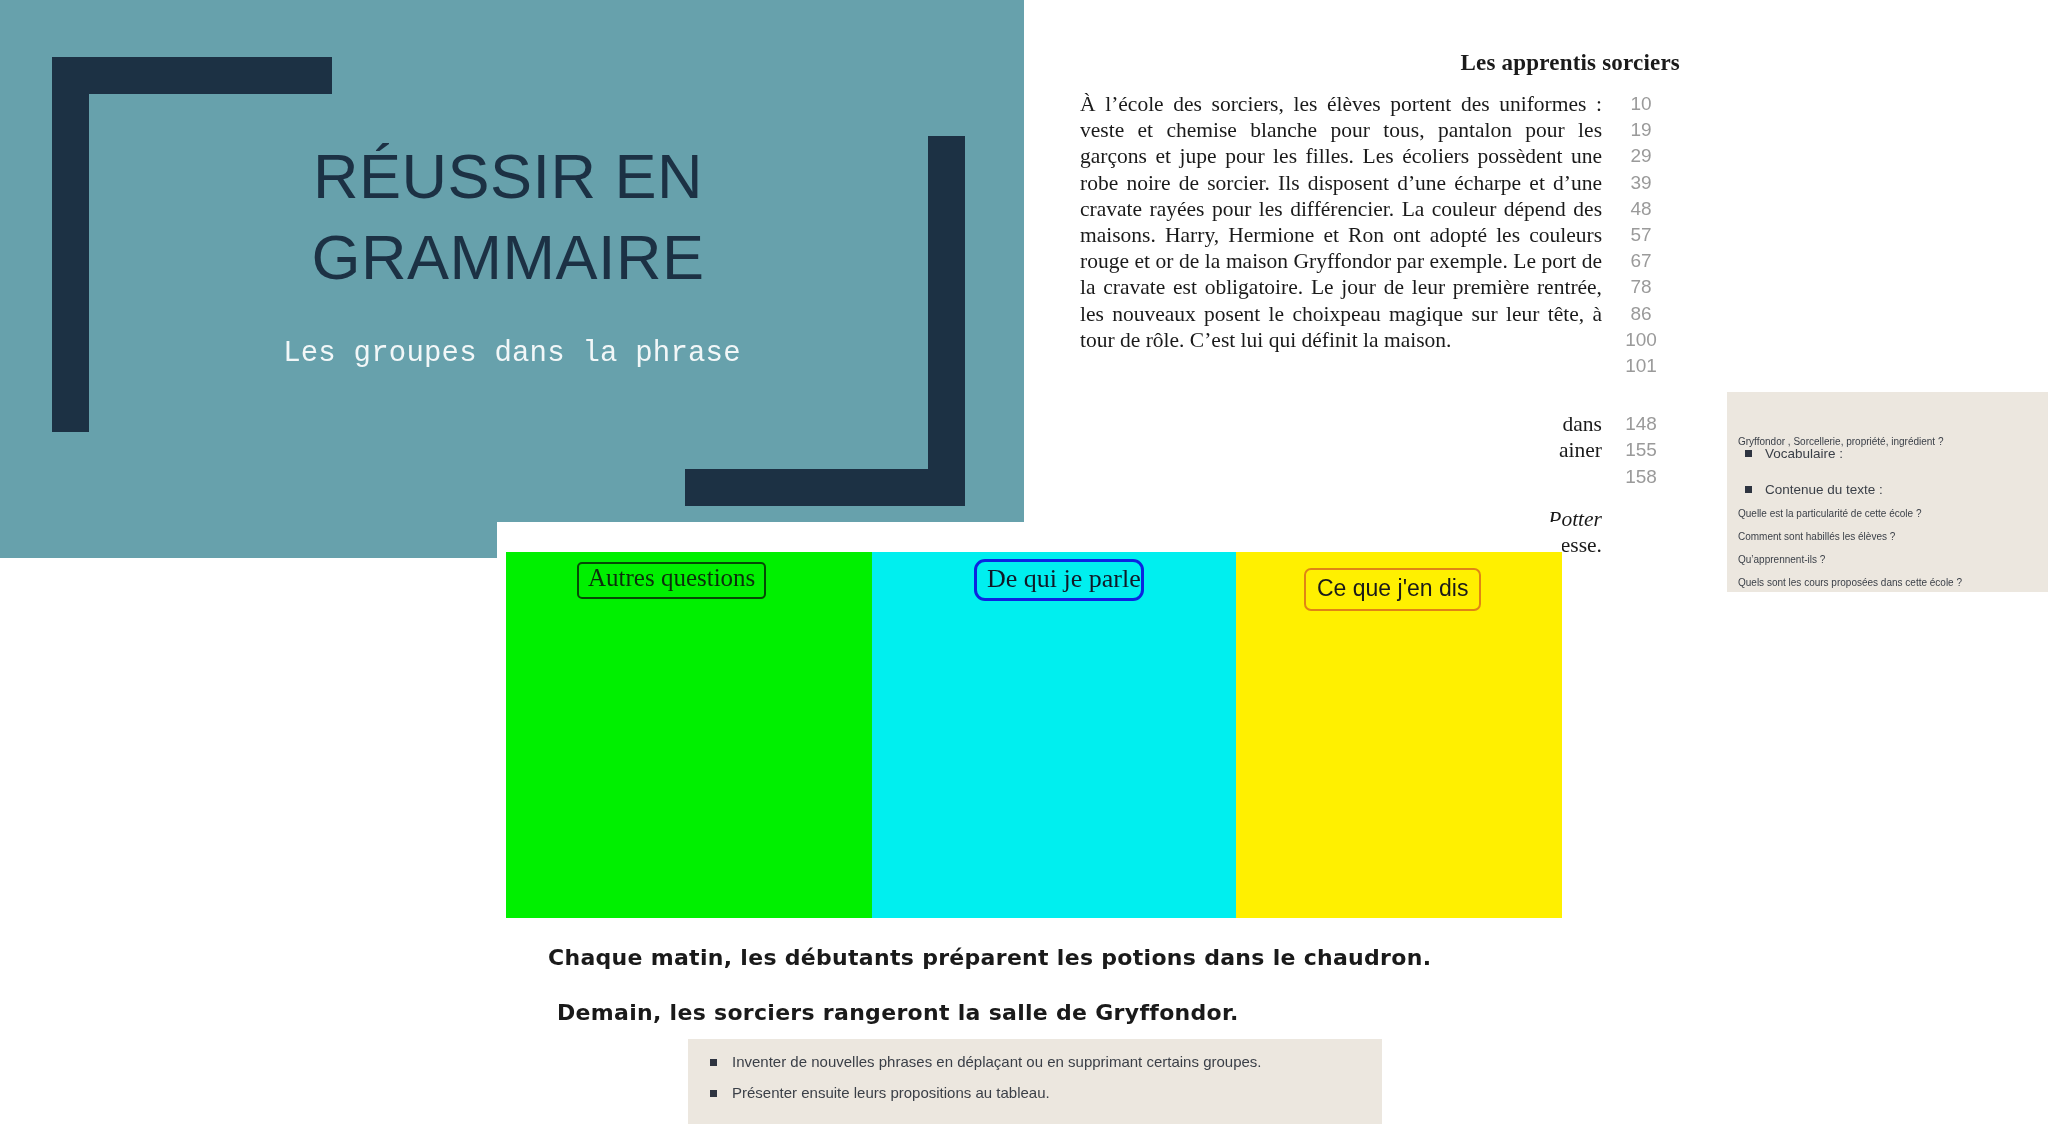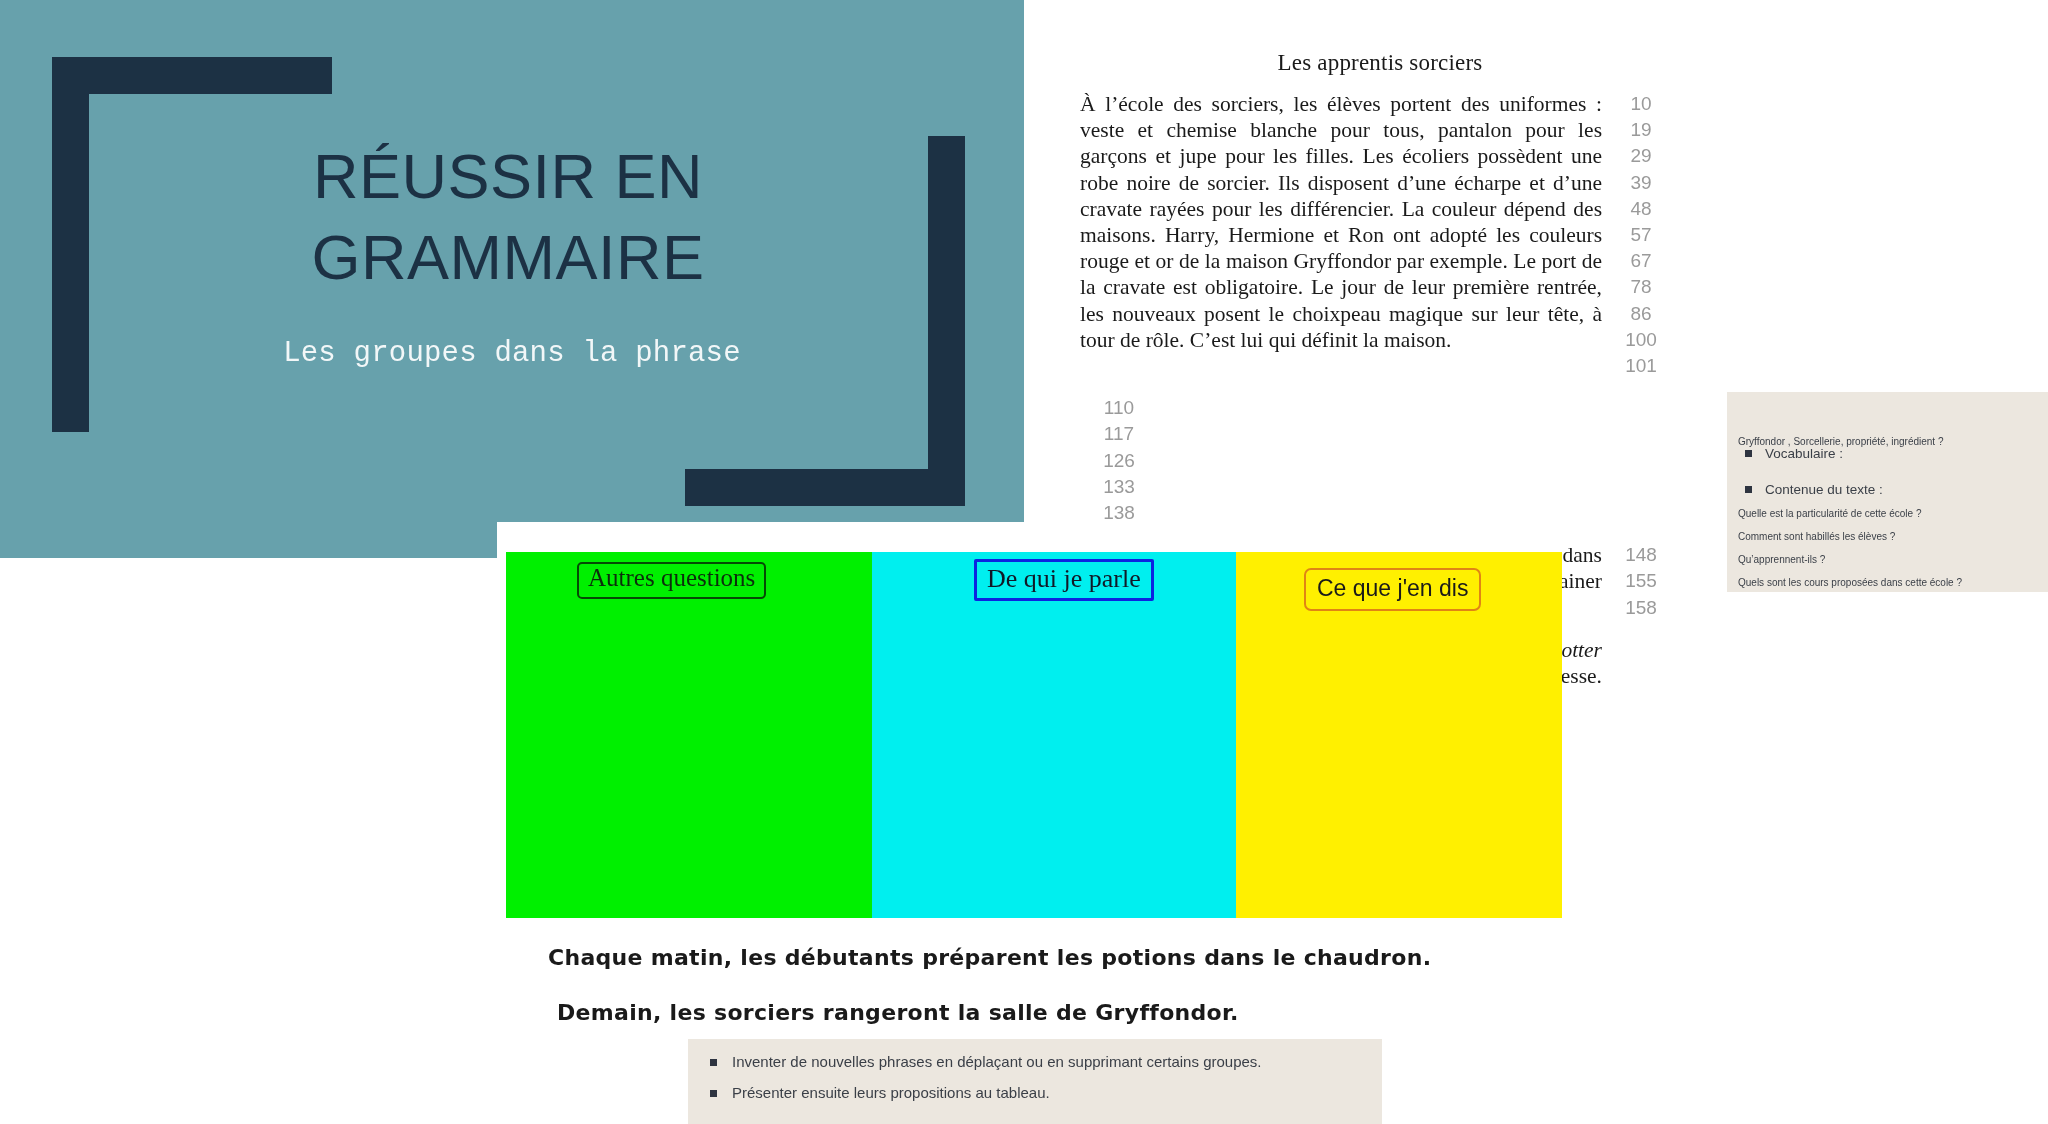--- a/index.html
+++ b/index.html
@@ -87,22 +87,22 @@
   
   #reading-doc {
     position: absolute;
     left: 1080px;
     top: 50px;
     width: 600px;
     color: #1a1a1a;
     font-family: "Liberation Serif", serif;
   }
   #doc-heading {
-    text-align: center;
-    font-weight: normal;
+    text-align: right;
+    font-weight: bold;
     font-size: 23px;
     margin-bottom: 15px;
     letter-spacing: 0.2px;
   }
   .doc-body-row {
     display: flex;
     align-items: flex-start;
   }
   .doc-paragraph {
     width: 522px;
@@ -162,22 +162,22 @@
     border-radius: 5px;
     padding: 1px 9px 7px 9px;
     color: #0c2e0c;
     font-family: "Liberation Serif", serif;
     font-size: 25px;
   }
   #label-de-qui-je-parle {
     left: 102px;
     top: 7px;
     border: 3px solid #0c24e0;
-    border-radius: 2px;
-    padding: 4px 10px 6px 10px;
+    border-radius: 11px;
+    padding: 4px 0 6px 10px;
     color: #111827;
     font-family: "Liberation Serif", serif;
     font-size: 26px;
   }
   #label-ce-que-jen-dis {
     left: 68px;
     top: 16px;
     border: 2px solid #e08514;
     border-radius: 7px;
     padding: 7px 11px 9px 11px;
@@ -280,27 +280,20 @@
       <div>78</div>
       <div>86</div>
       <div>100</div>
       <div>101</div>
     </div>
   </div>
 
   <div class="doc-gap"></div>
 
   <div class="doc-body-row">
-    <div class="doc-linenums">
-      <div>110</div>
-      <div>117</div>
-      <div>126</div>
-      <div>133</div>
-      <div>138</div>
-    </div>
   </div>
 
   <div class="doc-gap"></div>
 
   <div class="doc-body-row">
     <p class="doc-paragraph" style="text-align:right;">
       <span>dans</span><br>
       <span>ainer</span><br>
       <span>&nbsp;</span>
     </p>

